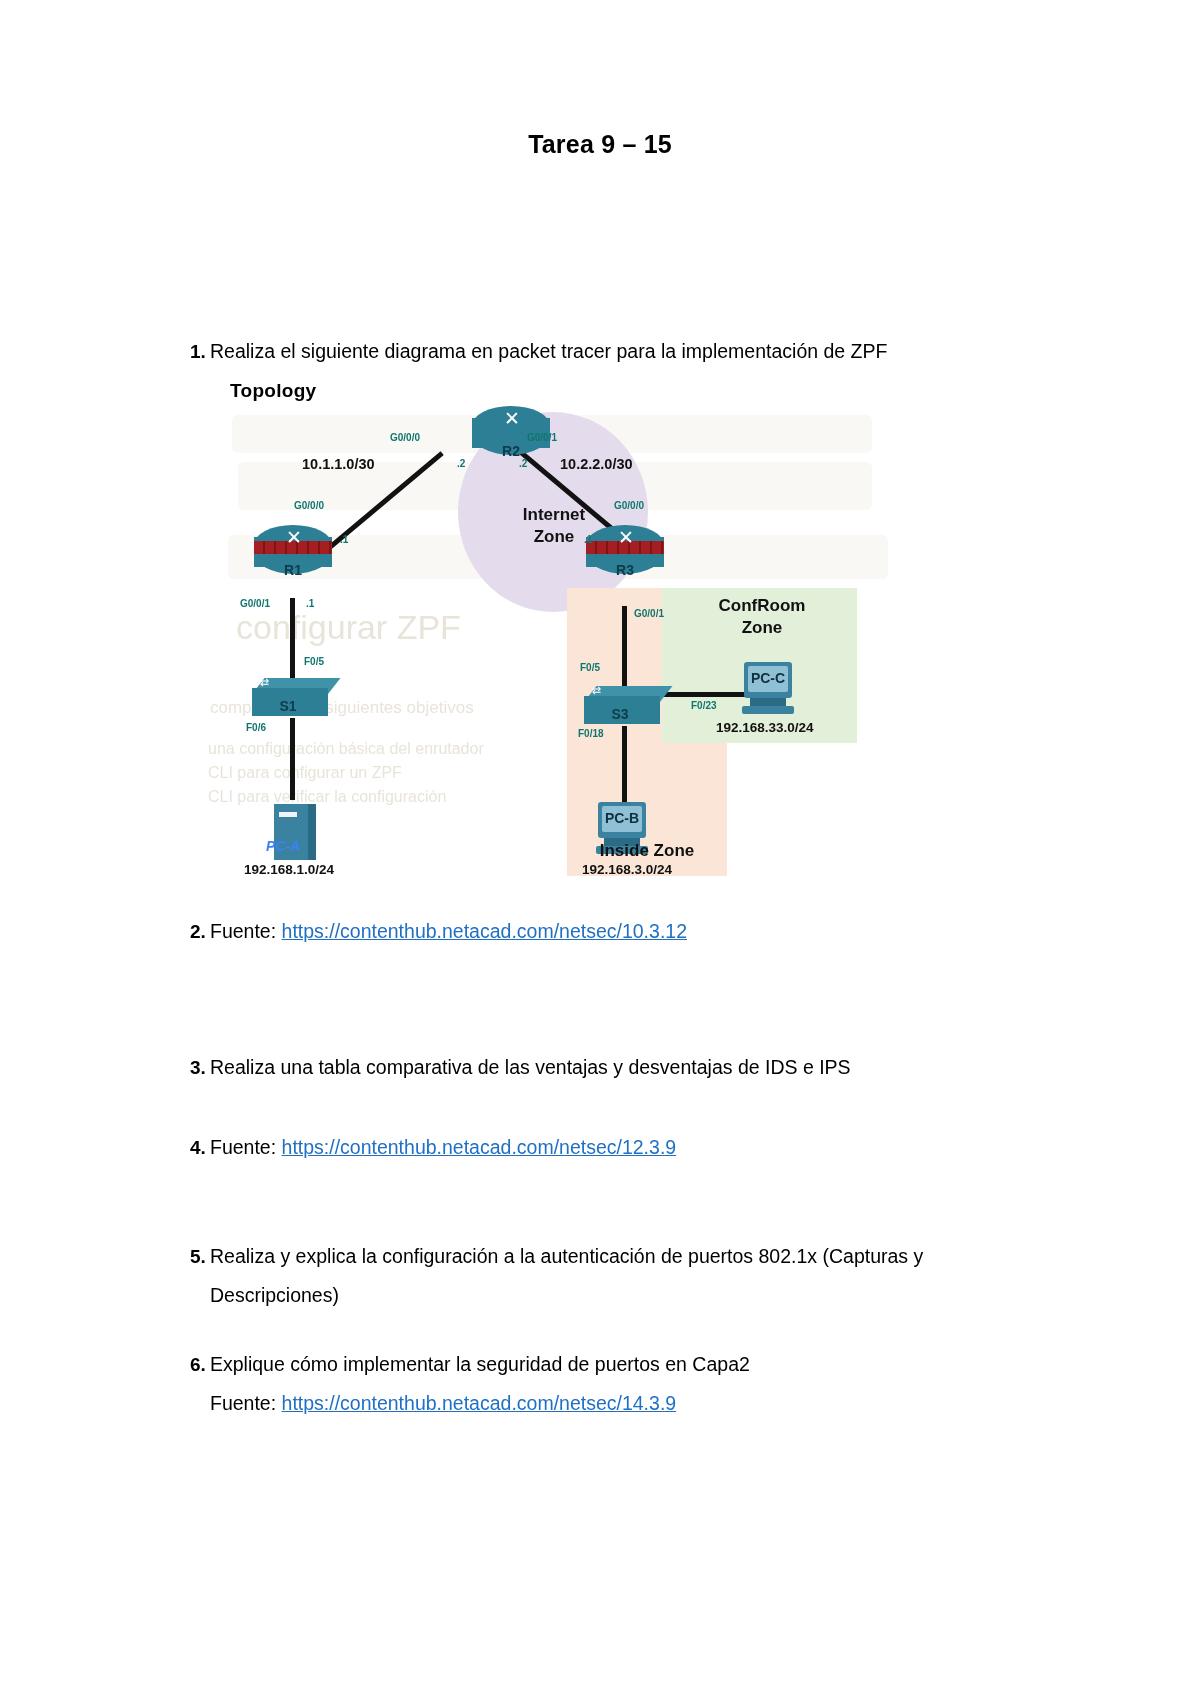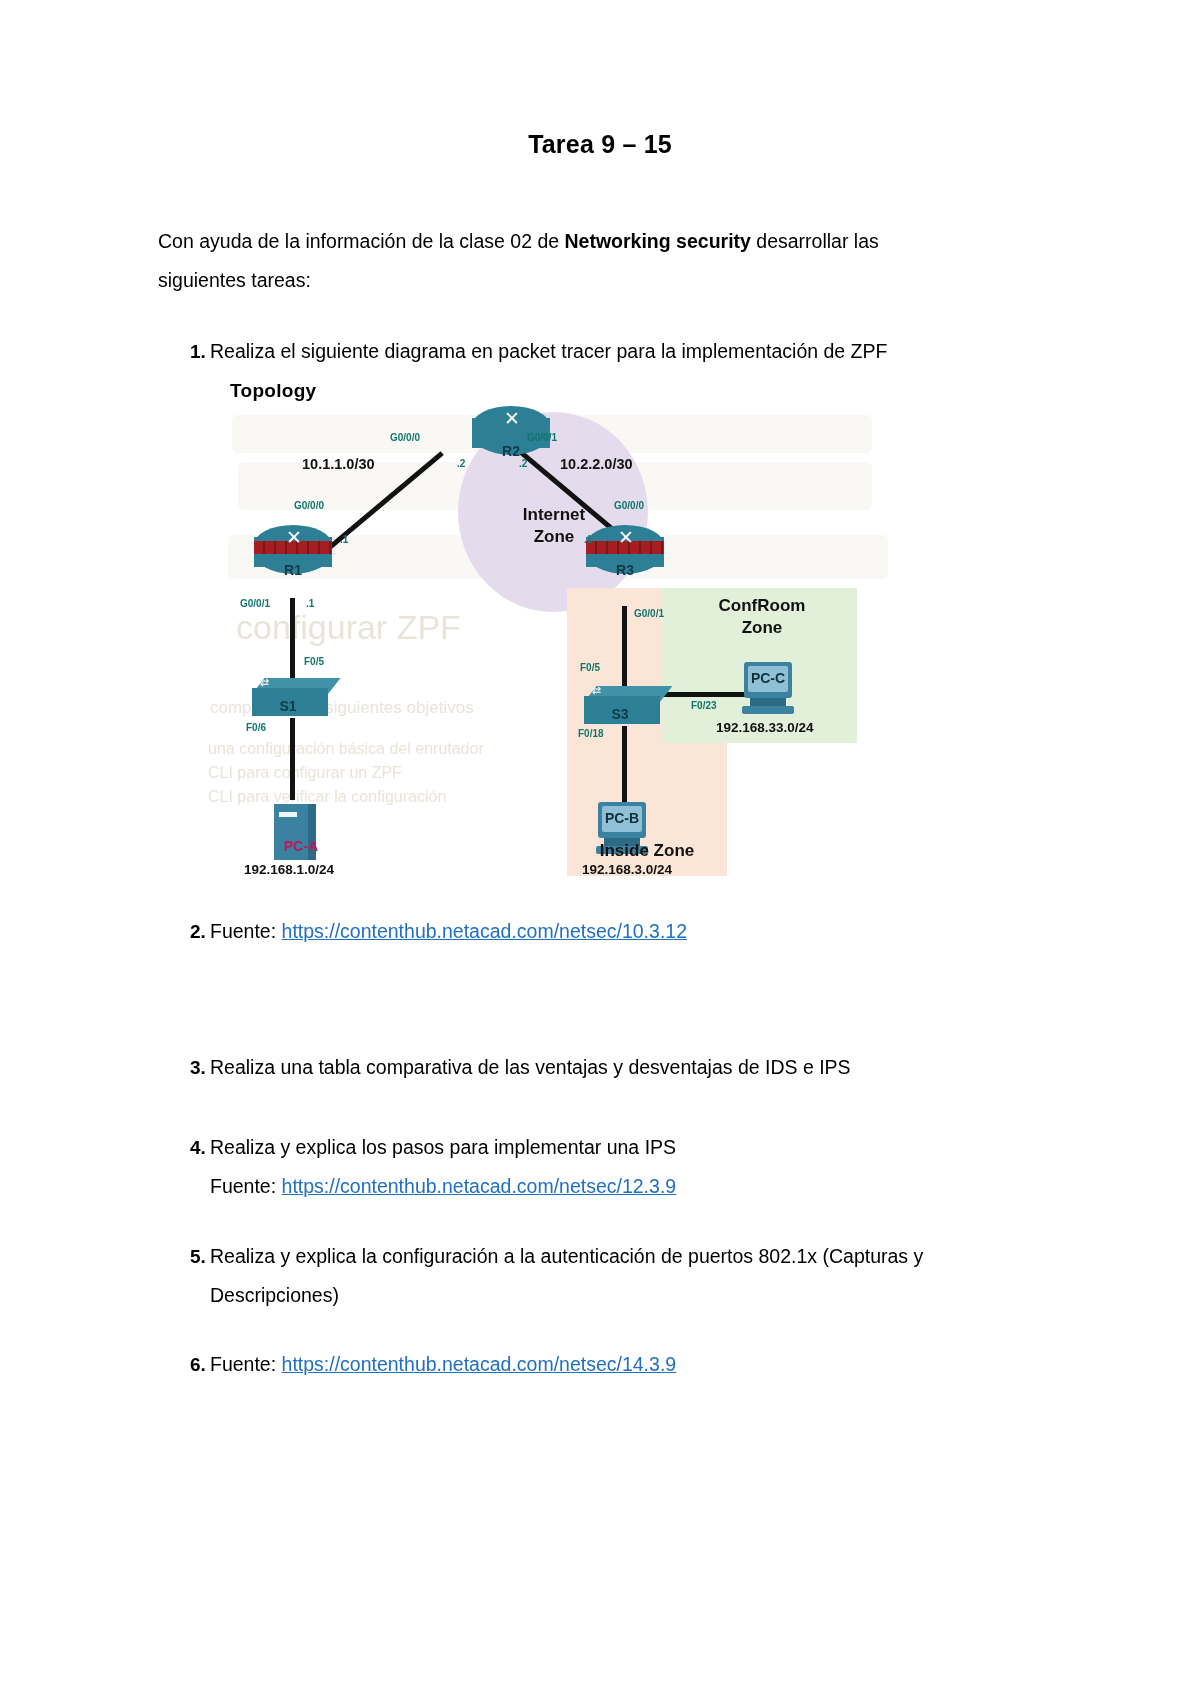--- a/index.html
+++ b/index.html
@@ -221,22 +221,22 @@
     width: 34px; height: 56px;
     background: #3b82a0;
     border-right: 8px solid #2b6b86;
   }
   .pc-tower .slot {
     position: absolute; left: 9px; top: 14px;
     width: 18px; height: 5px; background: #eef4f7;
   }
   .pc-tower .pname {
     position: absolute; left: -4px; top: 40px;
-    width: 52px; text-align: right;
-    font-size: 14px; font-weight: bold; color: #be185d;
+    width: 52px; text-align: left;
+    font-size: 14px; font-weight: bold; color: #3b82f6; font-style: italic;
   }
   
   .pc-desk { position: absolute; width: 62px; height: 58px; }
   .pc-desk .mon {
     position: absolute; left: 4px; top: 0;
     width: 48px; height: 36px;
     background: #3b82a0; border-radius: 3px;
   }
   .pc-desk .screen {
     position: absolute; left: 8px; top: 4px;
@@ -296,23 +296,20 @@
   <div class="ghost-box" style="left:238px;top:462px;width:634px;height:48px;"></div>
   <div class="ghost-box" style="left:228px;top:535px;width:660px;height:44px;"></div>
   <div class="ghost" style="left:236px;top:608px;font-size:34px;">configurar ZPF</div>
   <div class="ghost" style="left:210px;top:698px;font-size:17px;">completará los siguientes objetivos</div>
   <div class="ghost" style="left:208px;top:740px;font-size:16px;">una configuración básica del enrutador</div>
   <div class="ghost" style="left:208px;top:764px;font-size:16px;">CLI para configurar un ZPF</div>
   <div class="ghost" style="left:208px;top:788px;font-size:16px;">CLI para verificar la configuración</div>
 
   <div class="doc-title">Tarea 9 – 15</div>
 
-  <div class="intro">
-    <span>Con ayuda de la información de la clase 02 de </span><b>Networking security</b><span> desarrollar las siguientes tareas:</span>
-  </div>
 
   <div class="item" style="top:332px;">
     <span class="num">1.</span>
     <div class="body">Realiza el siguiente diagrama en packet tracer para la implementación de ZPF</div>
   </div>
 
   <div class="figure">
 
     <div class="zone-internet"></div>
     <div class="zone-inside"></div>
@@ -438,34 +435,34 @@
   </div>
 
   <div class="item" style="top:1048px;">
     <span class="num">3.</span>
     <div class="body">Realiza una tabla comparativa de las ventajas y desventajas de IDS e IPS</div>
   </div>
 
   <div class="item" style="top:1128px;">
     <span class="num">4.</span>
     <div class="body">
-      <div>Realiza y explica los pasos para implementar una IPS</div>
       <div>
         <span>Fuente: </span><span class="lnk">https://contenthub.netacad.com/netsec/12.3.9</span>
       </div>
     </div>
   </div>
 
   <div class="item" style="top:1237px;">
     <span class="num">5.</span>
     <div class="body">Realiza y explica la configuración a la autenticación de puertos 802.1x (Capturas y Descripciones)</div>
   </div>
 
   <div class="item" style="top:1345px;">
     <span class="num">6.</span>
     <div class="body">
+      <div>Explique cómo implementar la seguridad de puertos en Capa2</div>
       <div>
         <span>Fuente: </span><span class="lnk">https://contenthub.netacad.com/netsec/14.3.9</span>
       </div>
     </div>
   </div>
 
 </div>
 
 </body></html>

